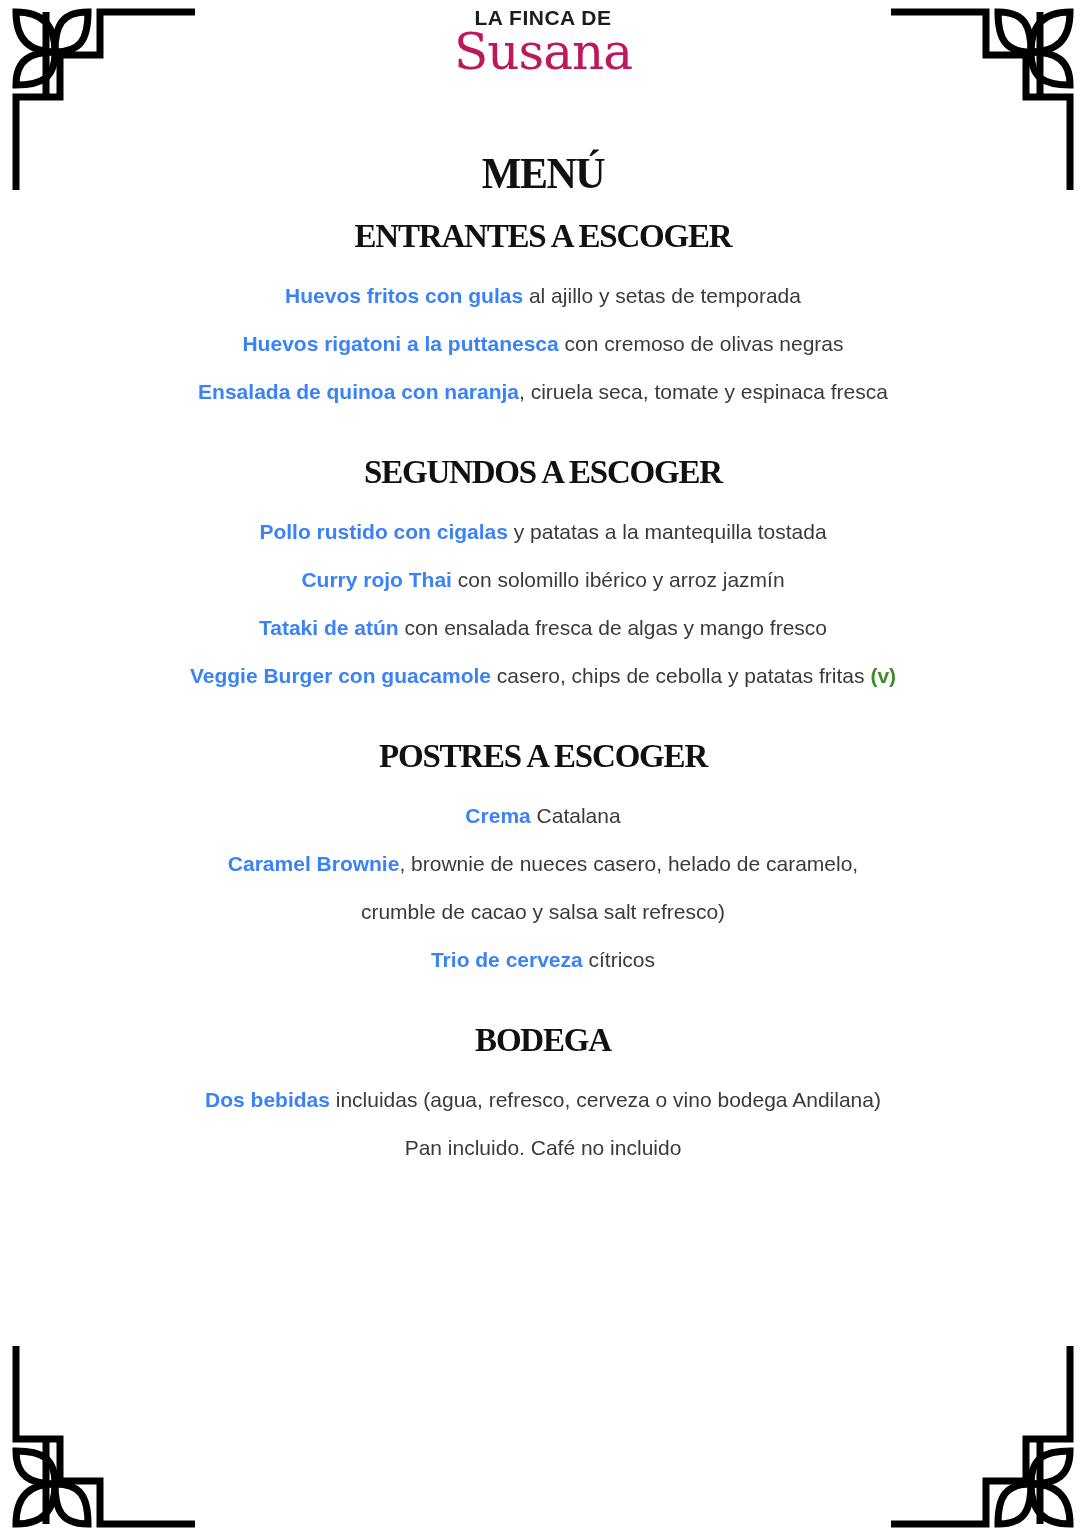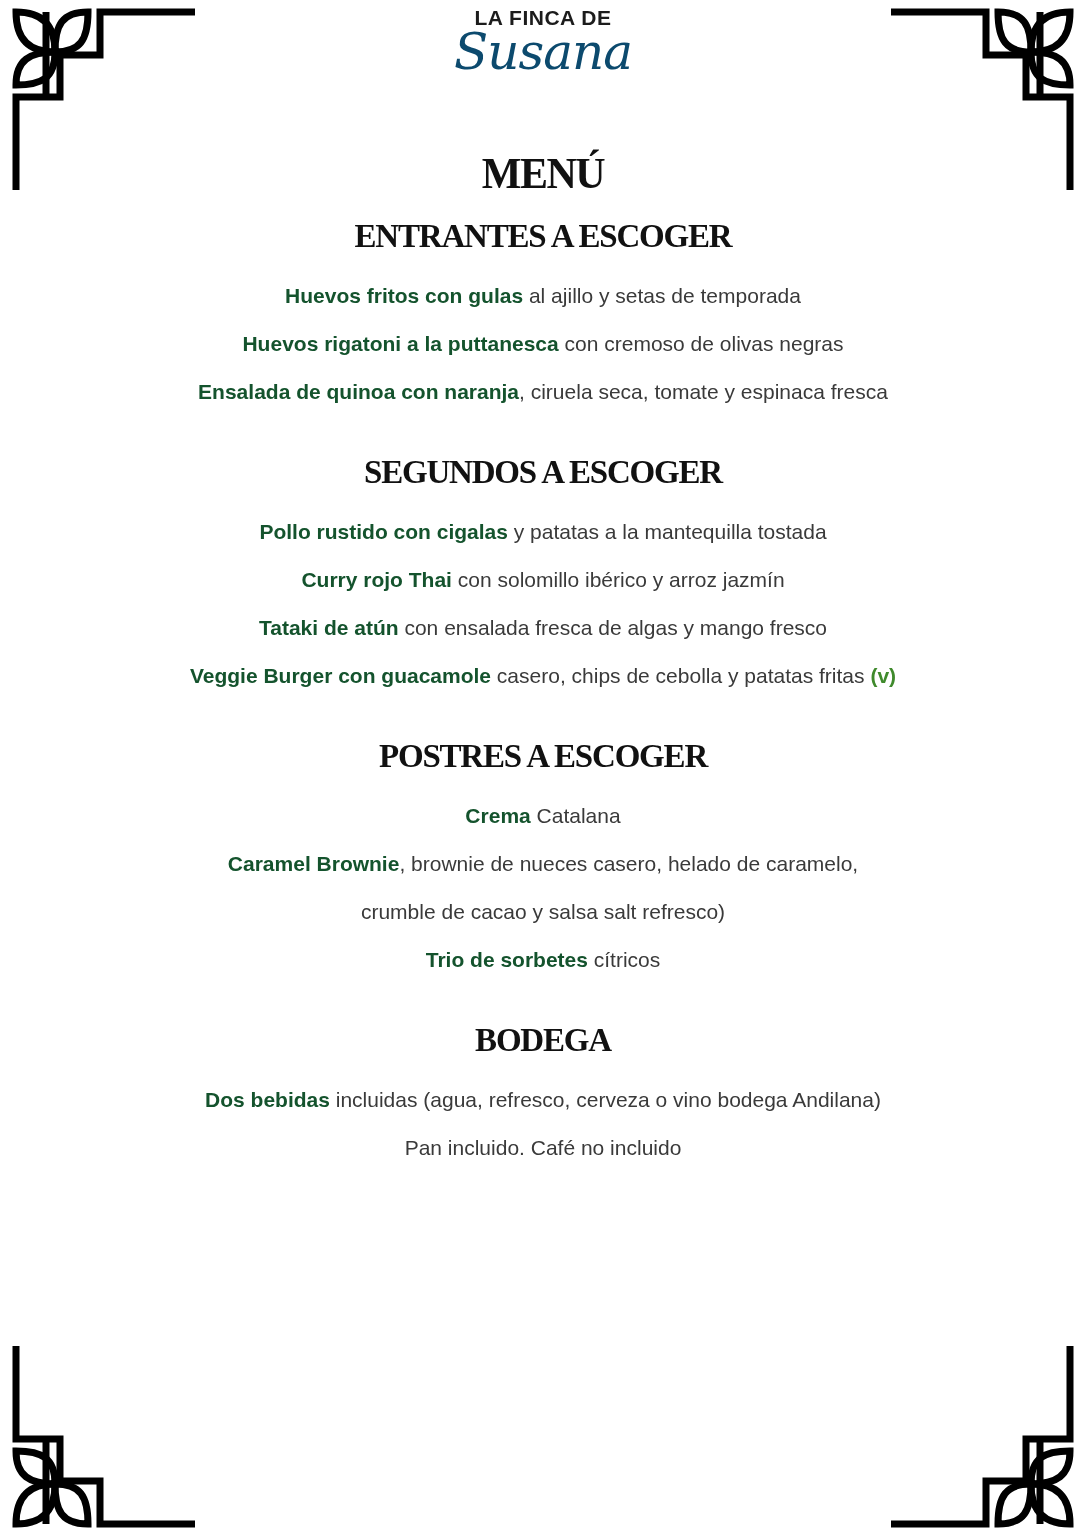--- a/index.html
+++ b/index.html
@@ -13,22 +13,22 @@
   .corner.tr { right: 0; top: 0; transform: scaleX(-1); }
   .corner.bl { left: 0; bottom: 0; transform: scaleY(-1); }
   .corner.br { right: 0; bottom: 0; transform: scale(-1,-1); }
 
   .logo { position: absolute; top: 5px; left: 0; width: 100%; text-align: center; }
   .logo-top {
     font-family: "Liberation Sans", sans-serif; font-weight: bold;
     font-size: 21px; letter-spacing: 0.5px; color: #1c1c1c; line-height: 26px;
   }
   .logo-script {
-    font-family: "DejaVu Serif", serif; font-style: italic;
-    font-size: 50px; line-height: 50px; color: #0c4a6e; letter-spacing: -1px;
+    font-family: "DejaVu Serif", serif; 
+    font-size: 50px; line-height: 50px; color: #be185d; letter-spacing: -1px;
     margin-top: -4px;
     text-align: center;
   }
 
   .content { position: absolute; top: 146px; left: 0; width: 100%; text-align: center; }
   .menu-title {
     font-family: "Liberation Serif", serif; font-weight: bold;
     font-size: 42px; line-height: 54px; letter-spacing: -1.5px; color: #111;
     transform: scaleY(1.05);
   }
@@ -37,21 +37,21 @@
     font-size: 33px; line-height: 40px; letter-spacing: -1.2px; color: #111;
     margin: 16px;
   }
   .section { margin-bottom: 36px; }
   .section.first { margin-top: 8px; }
   .item {
     font-family: "Liberation Sans", sans-serif;
     font-size: 21px; line-height: 48px; color: #3a3a3a;
     white-space: nowrap;
   }
-  .item .b { font-weight: bold; color: #14532d; }
+  .item .b { font-weight: bold; color: #3b82f6; }
   .item .veg { font-weight: bold; color: #3f8a2c; }
   .section-title + .items { margin-top: 4px; }
 </style>
 </head>
 <body>
 
 <div class="corner tl">
   <svg viewBox="0 0 200 200">
     <g fill="none" stroke="#000" stroke-width="7" stroke-linecap="butt" stroke-linejoin="miter">
       <path d="M195 12 H100 V55 H60 V97 H16 V190"></path>
@@ -122,21 +122,21 @@
       <div class="item"><span class="b">Veggie Burger con guacamole</span><span> casero, chips de cebolla y patatas fritas </span><span class="veg">(v)</span></div>
     </div>
   </div>
 
   <div class="section">
     <div class="section-title">POSTRES A ESCOGER</div>
     <div class="items">
       <div class="item"><span class="b">Crema</span><span> Catalana</span></div>
       <div class="item"><span class="b">Caramel Brownie</span><span>, brownie de nueces casero, helado de caramelo,</span></div>
       <div class="item"><span>crumble de cacao y salsa salt refresco)</span></div>
-      <div class="item"><span class="b">Trio de sorbetes</span><span> cítricos</span></div>
+      <div class="item"><span class="b">Trio de cerveza</span><span> cítricos</span></div>
     </div>
   </div>
 
   <div class="section">
     <div class="section-title">BODEGA</div>
     <div class="items">
       <div class="item"><span class="b">Dos bebidas</span><span> incluidas (agua, refresco, cerveza o vino bodega Andilana)</span></div>
       <div class="item"><span>Pan incluido. Café no incluido</span></div>
     </div>
   </div>

